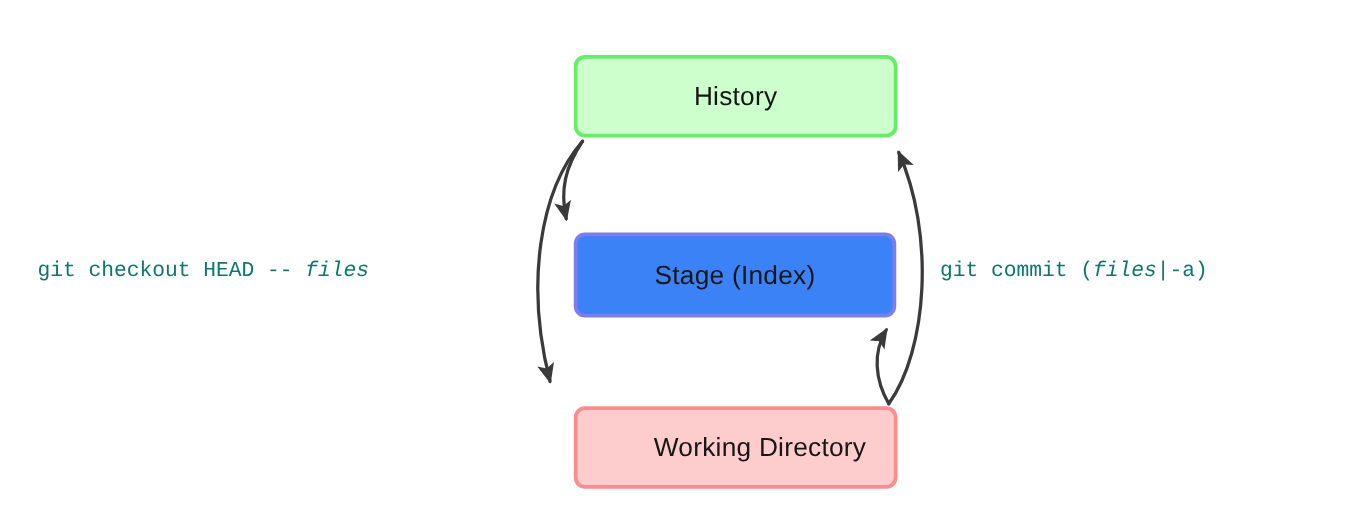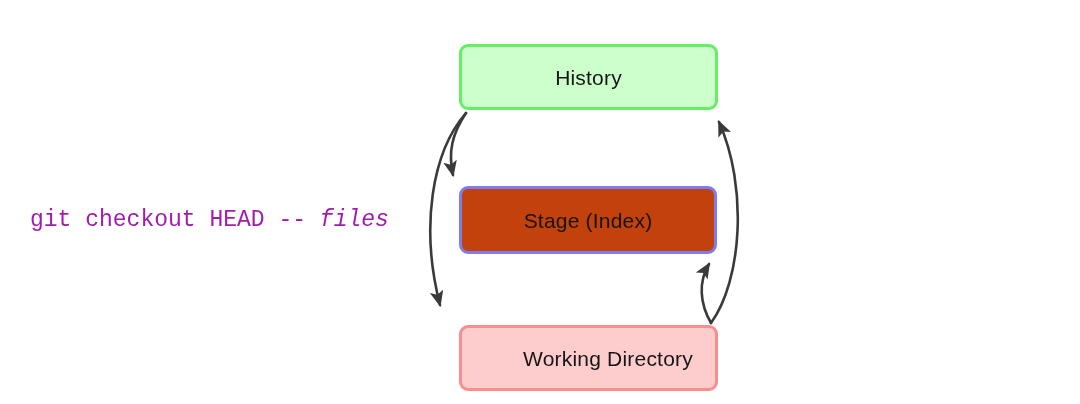--- a/index.html
+++ b/index.html
@@ -50,42 +50,42 @@
     height: 66px;
     background: #ccffcc;
     border-color: #66ee66;
   }
 
   #node-stage {
     left: 459px;
     top: 174px;
     width: 258px;
     height: 68px;
-    background: #c2410c;
+    background: #3b82f6;
     border-color: #7d7ded;
   }
 
   #node-working {
     left: 459px;
     top: 313px;
     width: 259px;
     height: 66px;
     background: #fdcccc;
     border-color: #f98e8e;
     padding-left: 39px;
   }
 
   
   .edge-label {
     position: absolute;
     font-family: "Liberation Mono", "DejaVu Sans Mono", monospace;
-    font-size: 23px;
+    font-size: 17px;
     line-height: 1;
     white-space: nowrap;
-    color: #a21caf;
+    color: #0f766e;
     z-index: 2;
   }
   .edge-label .em {
     font-style: italic;
   }
 
   #label-checkout {
     left: 30px;
     top: 197px;
     text-align: right;
@@ -135,14 +135,17 @@
   </div>
 
   <div class="node" id="node-working">
     <span>Working Directory</span>
   </div>
 
   <div class="edge-label" id="label-checkout">
     <span>git checkout HEAD -- </span><span class="em">files</span><span></span>
   </div>
 
+  <div class="edge-label" id="label-commit">
+    <span>git commit (</span><span class="em">files</span><span>|-a)</span>
+  </div>
 
 </div>
 
 </body></html>

